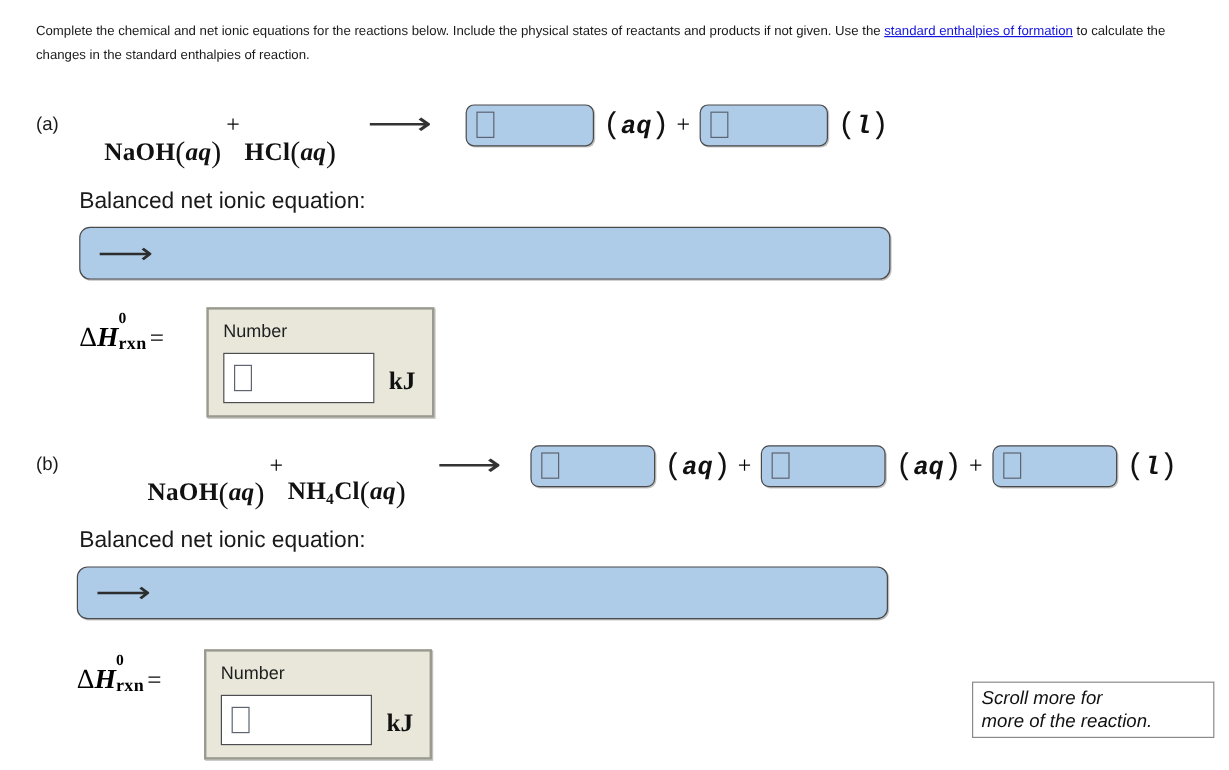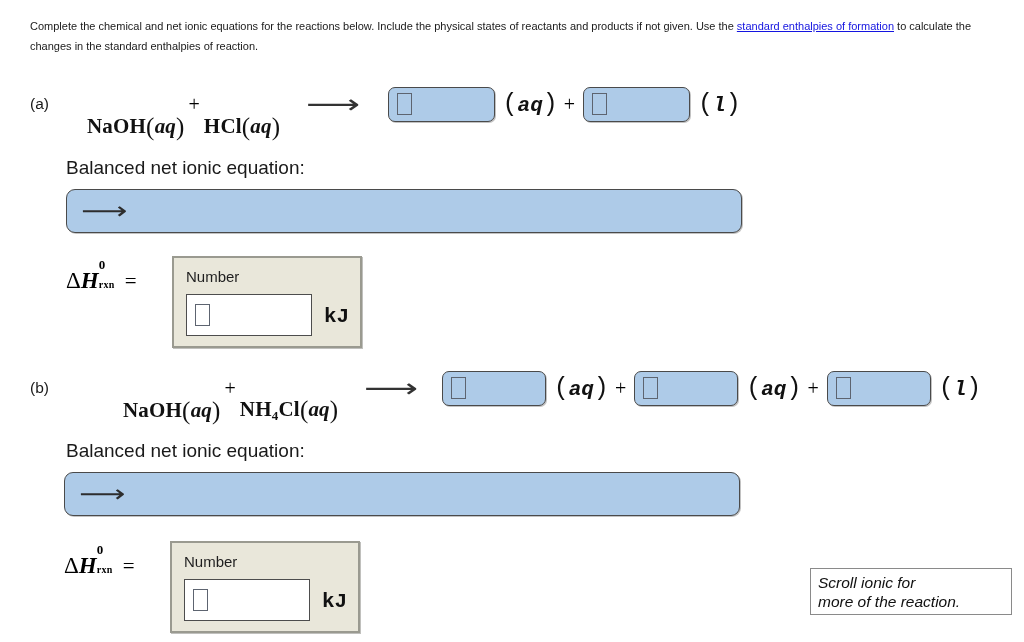--- a/index.html
+++ b/index.html
@@ -172,21 +172,21 @@
     top: -11px;
     left: 100%;
     font-size: 13px;
     font-weight: bold;
     font-style: normal;
   }
   .dh-label .sub {
     position: absolute;
     top: 11px;
     left: 100%;
-    font-size: 10px;
+    font-size: 15px;
     font-weight: bold;
     font-style: normal;
     letter-spacing: 0.3px;
   }
   .dh-label .eq {
     margin-left: 26px;
     font-family: "Liberation Serif", serif;
     font-size: 21px;
   }
 
@@ -218,21 +218,21 @@
     box-sizing: border-box;
     display: flex;
     align-items: center;
     padding-left: 8px;
     cursor: text;
   }
   .numpanel .kj {
     position: absolute;
     left: 150px;
     top: 47px;
-    font-family: Liberation Mono, monospace;
+    font-family: Liberation Serif, serif;
     font-weight: bold;
     font-size: 21px;
     color: #111111;
   }
 
   
   .scrollhint {
     position: absolute;
     left: 810px;
     top: 568px;
@@ -355,15 +355,15 @@
 
 <div class="numpanel" style="left:170px; top:541px;">
   <div class="numlabel">Number</div>
   <div class="numinput">
     <span class="tofu"></span>
   </div>
   <div class="kj">kJ</div>
 </div>
 
 <div class="scrollhint">
-  <div>Scroll ionic for</div>
+  <div>Scroll more for</div>
   <div>more of the reaction.</div>
 </div>
 
 </body></html>

